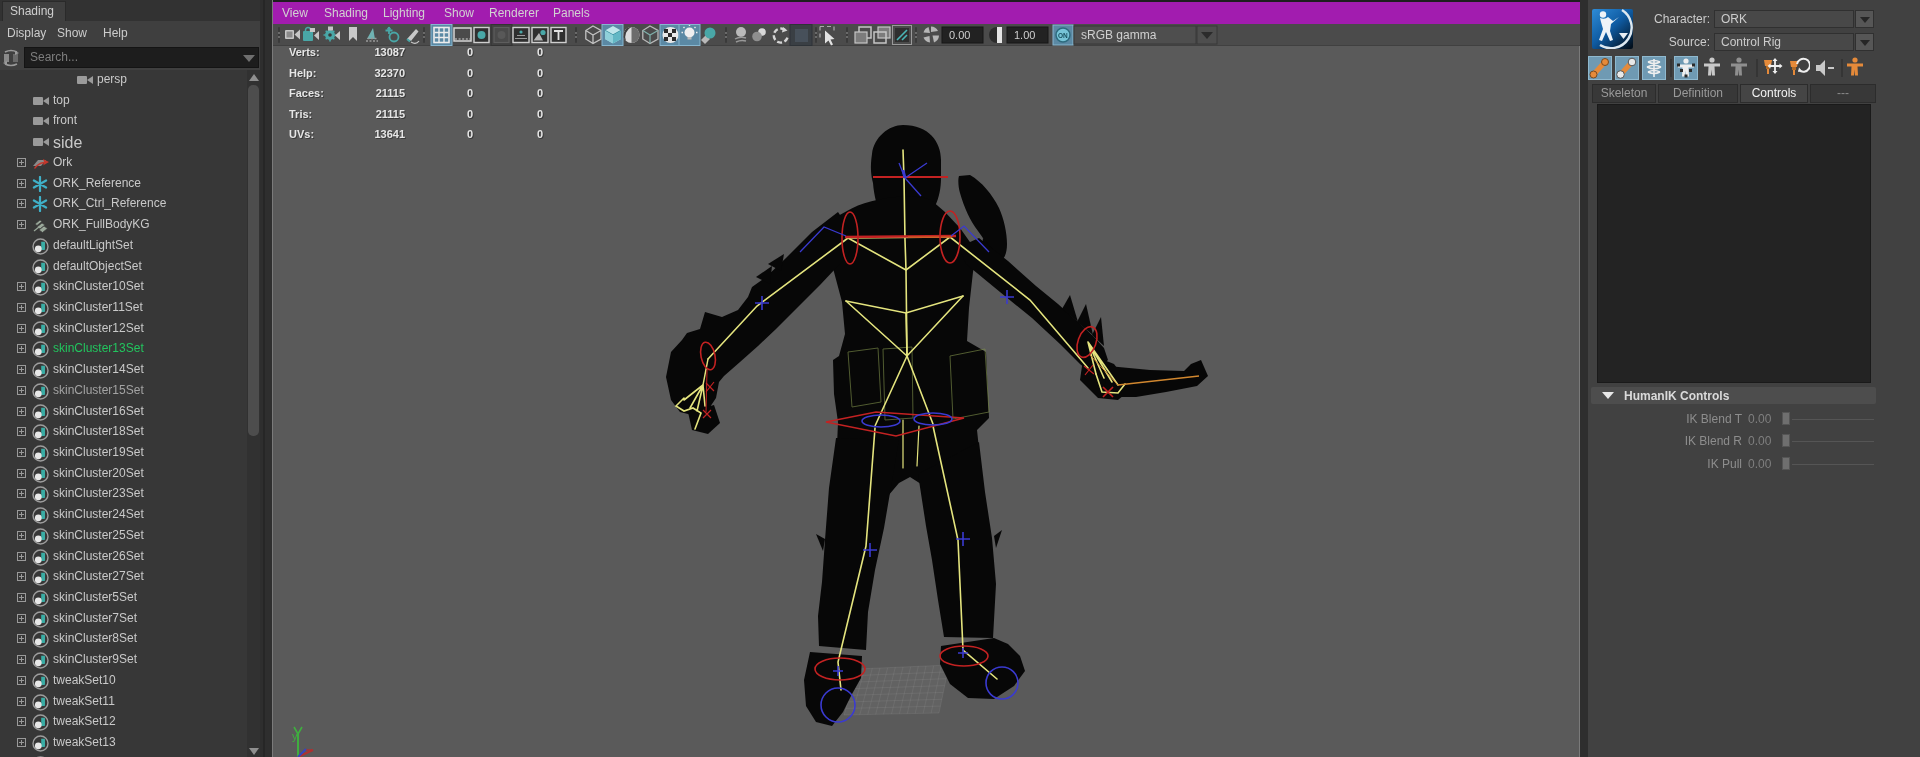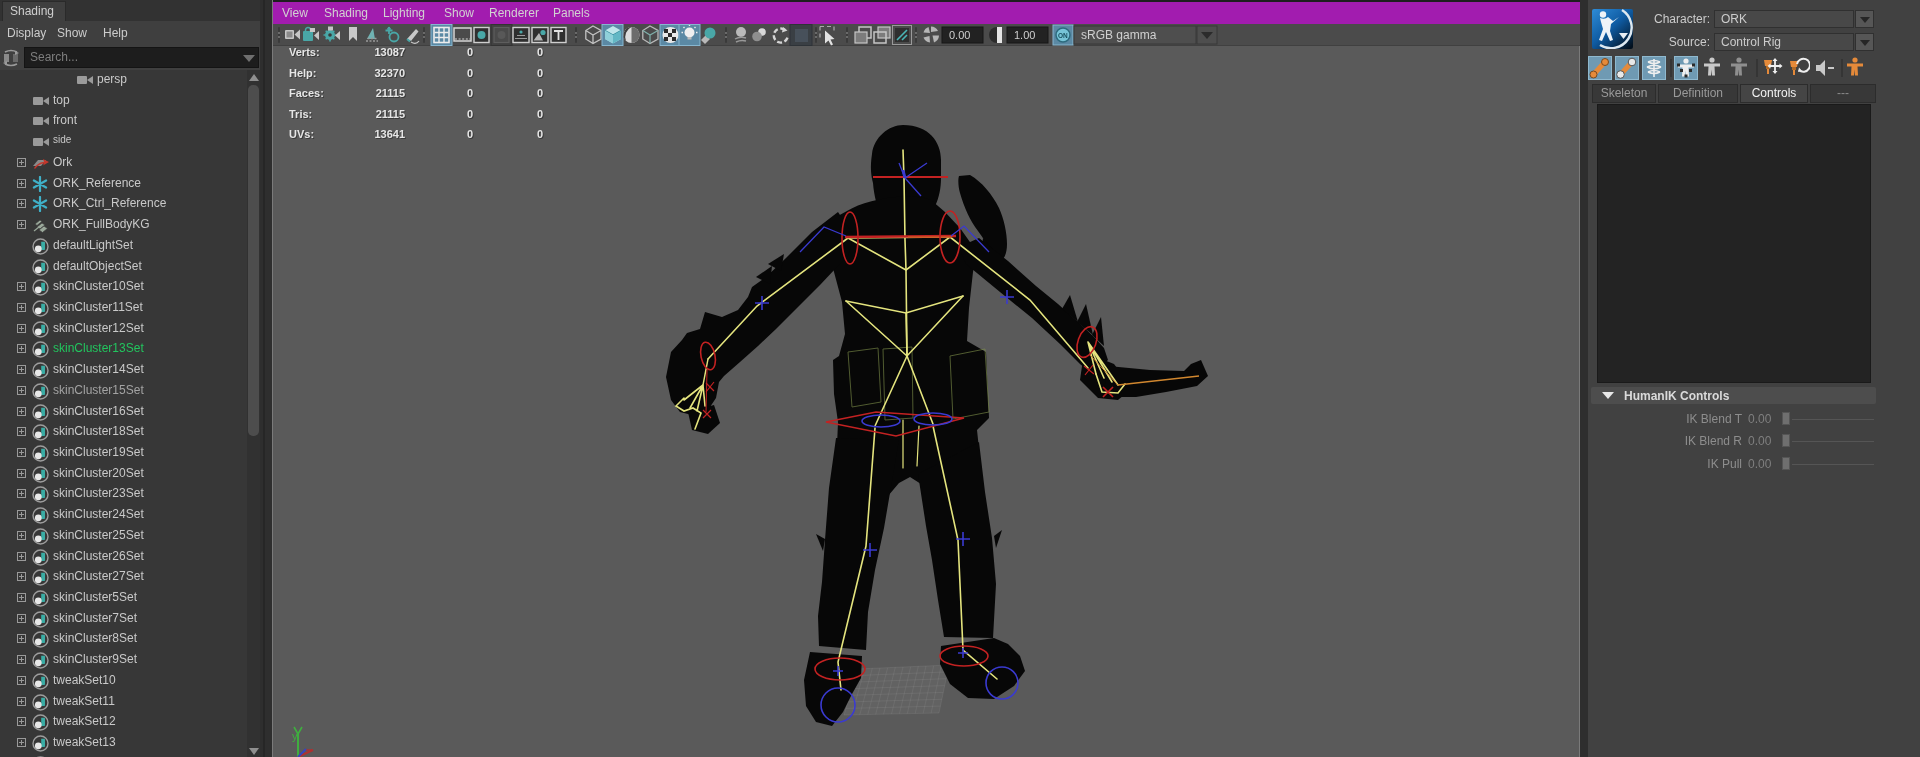--- a/index.html
+++ b/index.html
@@ -42,21 +42,21 @@
         </svg>
 <span class="abs" style="left:53px;top:3px;">top</span>
 </div>
 <div class="abs" style="left:0;top:110.4px;width:246px;height:21px;color:#c9c9c9;font-size:12px;">
 <svg class="abs" style="left:32px;top:4px;" width="18" height="14" viewBox="0 0 18 14">
 <rect x="1" y="3" width="10" height="8" rx="1" fill="#9a9a9a"></rect>
 <path d="M17,3 L11,7 L17,11 Z" fill="#9a9a9a"></path>
         </svg>
 <span class="abs" style="left:53px;top:3px;">front</span>
 </div>
-<div class="abs" style="left:0;top:131.2px;width:246px;height:21px;color:#c9c9c9;font-size:10px;">
+<div class="abs" style="left:0;top:131.2px;width:246px;height:21px;color:#c9c9c9;font-size:16px;">
 <svg class="abs" style="left:32px;top:4px;" width="18" height="14" viewBox="0 0 18 14">
 <rect x="1" y="3" width="10" height="8" rx="1" fill="#9a9a9a"></rect>
 <path d="M17,3 L11,7 L17,11 Z" fill="#9a9a9a"></path>
         </svg>
 <span class="abs" style="left:53px;top:3px;">side</span>
 </div>
 <div class="abs" style="left:0;top:151.9px;width:246px;height:21px;color:#c9c9c9;font-size:12px;">
 <div class="abs" style="left:17px;top:6px;width:9px;height:9px;border:1px solid #9a9a9a;"></div>
 <div class="abs" style="left:19px;top:10px;width:5px;height:1px;background:#9a9a9a;"></div>
 <div class="abs" style="left:21px;top:8px;width:1px;height:5px;background:#9a9a9a;"></div>

